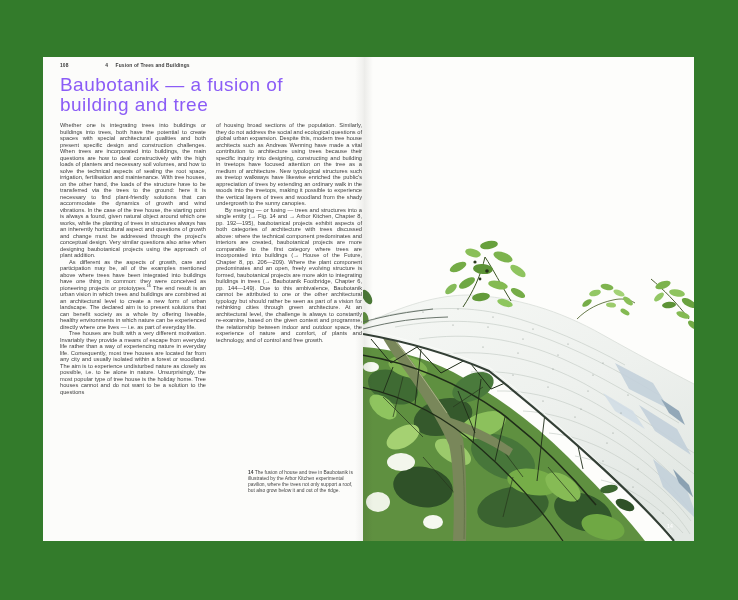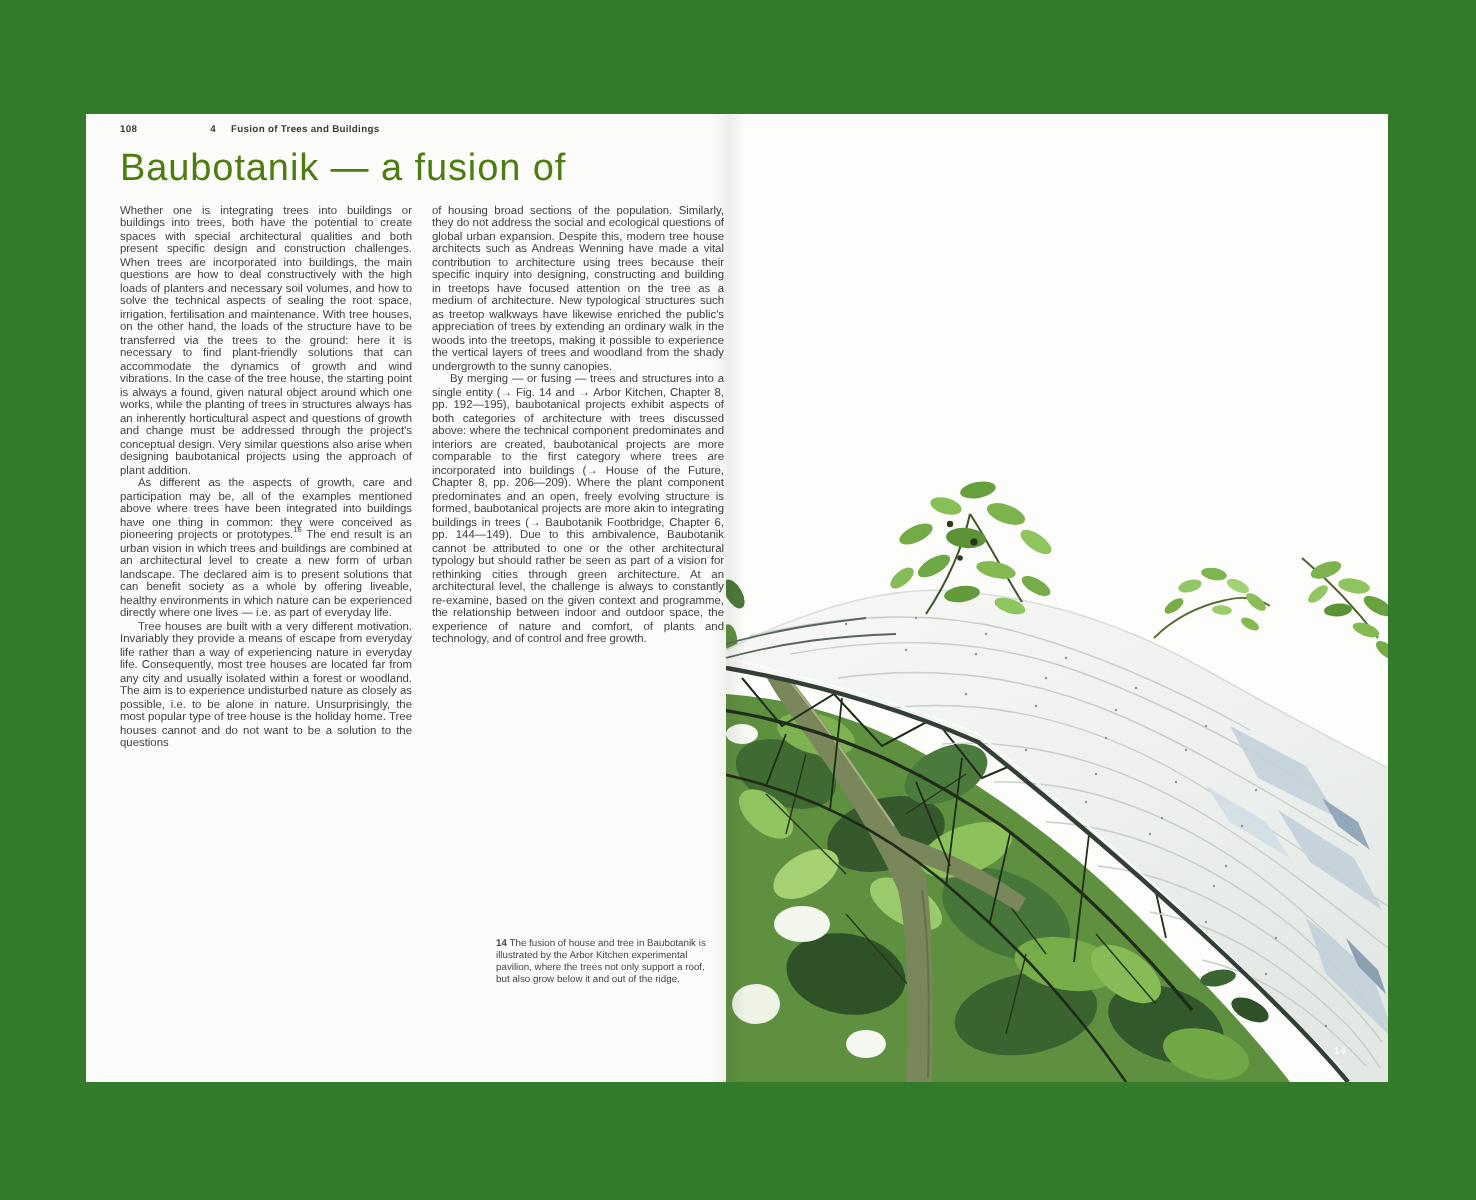--- a/index.html
+++ b/index.html
@@ -18,21 +18,21 @@
     pointer-events:none;
   }
   .page-left{
     position:absolute;left:0;top:0;width:325px;height:484px;
     padding:6px 0 0 17px;box-sizing:border-box;color:#3c3c3c;
   }
   .runhead{font-size:4.9px;font-weight:700;letter-spacing:0.15px;color:#3a3a3a;}
   .runhead .chapter-num{margin-left:35px;}
   .runhead .chapter-title{margin-left:6px;}
   .title{
-    margin:7px 0 0 0;font-weight:400;color:#4d7c0f;
+    margin:7px 0 0 0;font-weight:400;color:#8b5cf6;
     font-size:19px;line-height:19.5px;letter-spacing:0.45px;
   }
   .columns{display:flex;gap:10px;margin-top:8px;width:302px;}
   .col{width:146px;font-size:5.7px;line-height:6.5px;text-align:justify;color:#3d3d3d;}
   .col p{margin:0;}
   .col p.indent{text-indent:9px;}
   sup{font-size:3.8px;line-height:0;vertical-align:super;}
   .caption{
     position:absolute;left:205px;top:413px;width:107px;
     font-size:4.9px;line-height:5.85px;text-align:left;color:#454545;
@@ -53,20 +53,21 @@
 <div class="spread">
 
   <div class="page-left">
     <div class="runhead">
       <span>108</span>
       <span class="chapter-num">4</span>
       <span class="chapter-title">Fusion of Trees and Buildings</span>
     </div>
     <h1 class="title">
       <span>Baubotanik — a fusion of</span><br>
+      <span>building and tree</span>
     </h1>
     <div class="columns">
       <div class="col">
         <p>Whether one is integrating trees into buildings or buildings into trees, both have the potential to create spaces with special architectural qualities and both present specific design and construction challenges. When trees are incorporated into buildings, the main questions are how to deal constructively with the high loads of planters and necessary soil volumes, and how to solve the technical aspects of sealing the root space, irrigation, fertilisation and maintenance. With tree houses, on the other hand, the loads of the structure have to be transferred via the trees to the ground: here it is necessary to find plant-friendly solutions that can accommodate the dynamics of growth and wind vibrations. In the case of the tree house, the starting point is always a found, given natural object around which one works, while the planting of trees in structures always has an inherently horticultural aspect and questions of growth and change must be addressed through the project's conceptual design. Very similar questions also arise when designing baubotanical projects using the approach of plant addition.</p>
         <p class="indent"><span>As different as the aspects of growth, care and participation may be, all of the examples mentioned above where trees have been integrated into buildings have one thing in common: they were conceived as pioneering projects or prototypes.</span><sup>16</sup><span> The end result is an urban vision in which trees and buildings are combined at an architectural level to create a new form of urban landscape. The declared aim is to present solutions that can benefit society as a whole by offering liveable, healthy environments in which nature can be experienced directly where one lives — i.e. as part of everyday life.</span></p>
         <p class="indent">Tree houses are built with a very different motivation. Invariably they provide a means of escape from everyday life rather than a way of experiencing nature in everyday life. Consequently, most tree houses are located far from any city and usually isolated within a forest or woodland. The aim is to experience undisturbed nature as closely as possible, i.e. to be alone in nature. Unsurprisingly, the most popular type of tree house is the holiday home. Tree houses cannot and do not want to be a solution to the questions</p>
       </div>
       <div class="col">
         <p>of housing broad sections of the population. Similarly, they do not address the social and ecological questions of global urban expansion. Despite this, modern tree house architects such as Andreas Wenning have made a vital contribution to architecture using trees because their specific inquiry into designing, constructing and building in treetops have focused attention on the tree as a medium of architecture. New typological structures such as treetop walkways have likewise enriched the public's appreciation of trees by extending an ordinary walk in the woods into the treetops, making it possible to experience the vertical layers of trees and woodland from the shady undergrowth to the sunny canopies.</p>
         <p class="indent">By merging — or fusing — trees and structures into a single entity (→ Fig. 14 and → Arbor Kitchen, Chapter 8, pp. 192—195), baubotanical projects exhibit aspects of both categories of architecture with trees discussed above: where the technical component predominates and interiors are created, baubotanical projects are more comparable to the first category where trees are incorporated into buildings (→ House of the Future, Chapter 8, pp. 206—209). Where the plant component predominates and an open, freely evolving structure is formed, baubotanical projects are more akin to integrating buildings in trees (→ Baubotanik Footbridge, Chapter 6, pp. 144—149). Due to this ambivalence, Baubotanik cannot be attributed to one or the other architectural typology but should rather be seen as part of a vision for rethinking cities through green architecture. At an architectural level, the challenge is always to constantly re-examine, based on the given context and programme, the relationship between indoor and outdoor space, the experience of nature and comfort, of plants and technology, and of control and free growth.</p>

